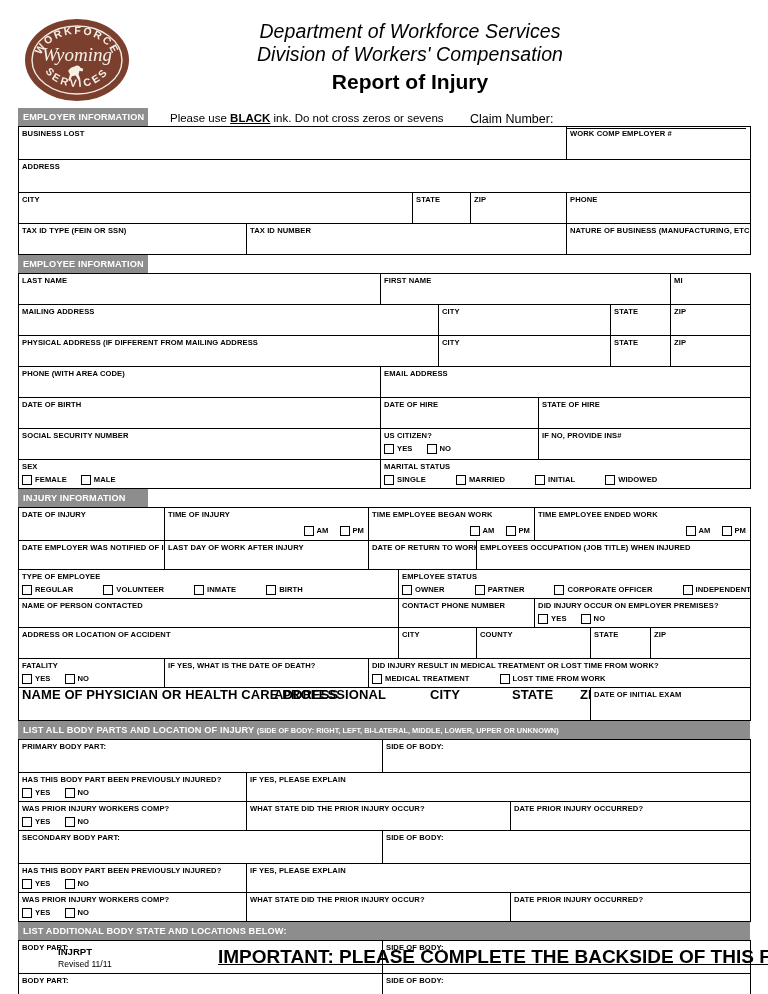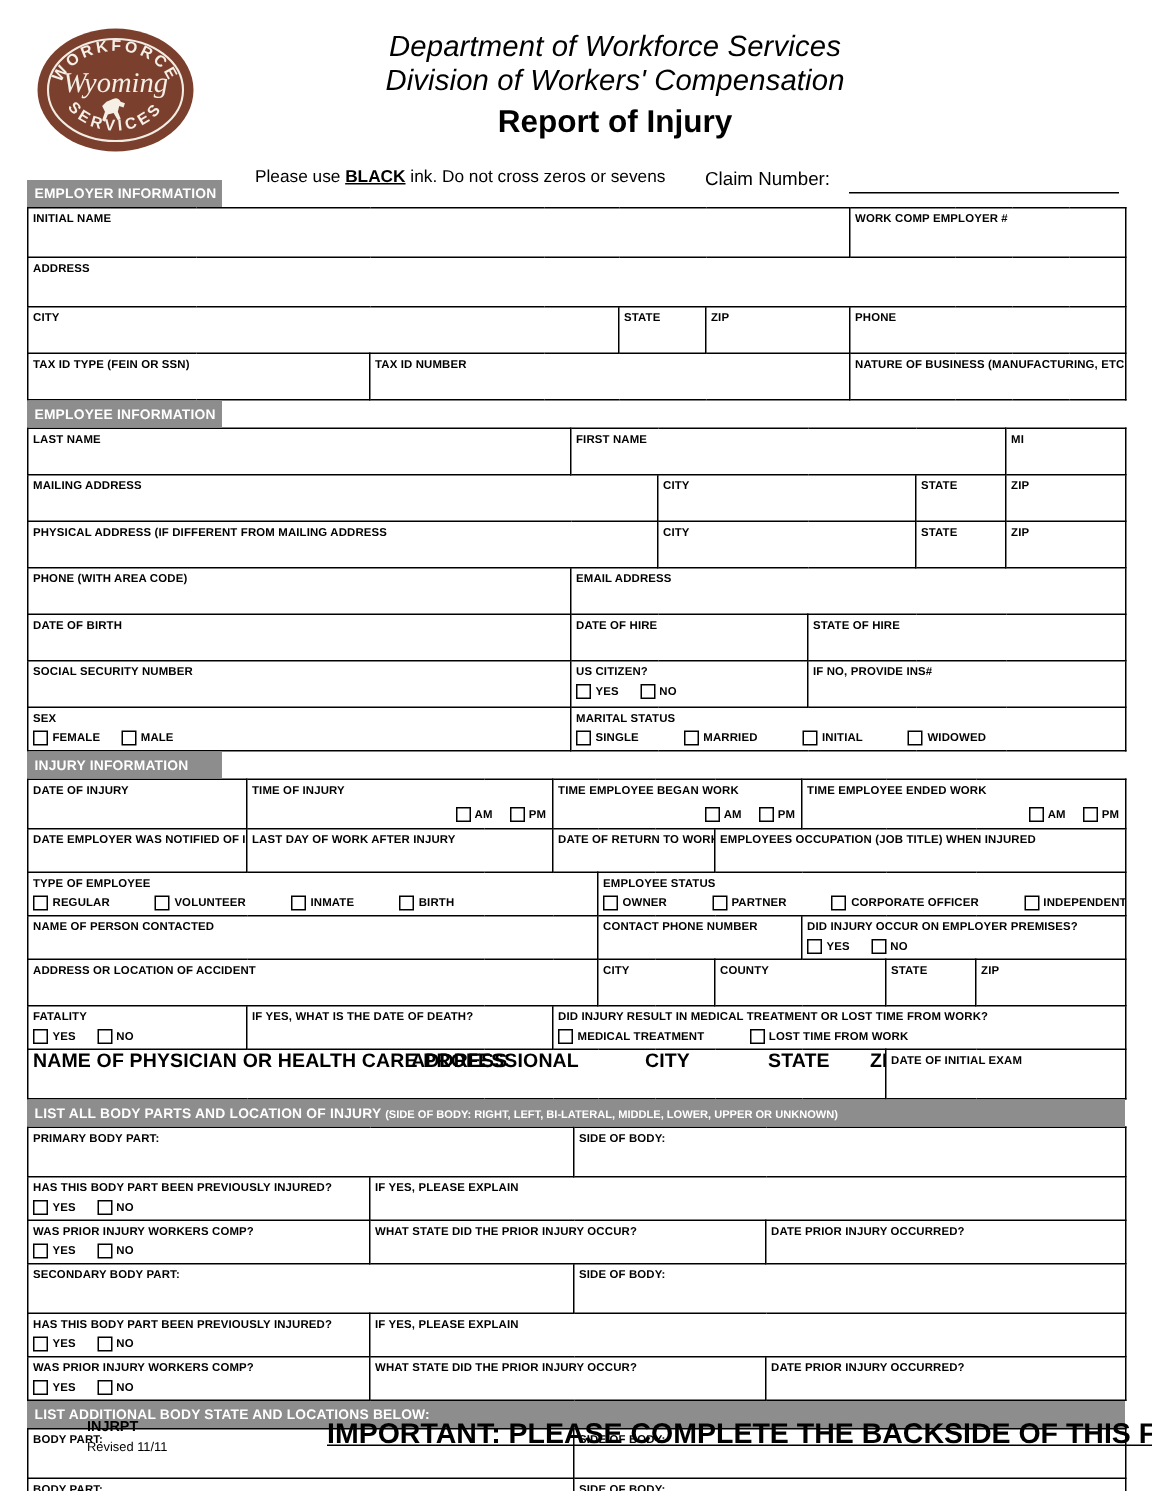--- a/index.html
+++ b/index.html
@@ -245,28 +245,28 @@
     <div class="title-line3">Report of Injury</div>
   </div>
 </div>
 
 <div class="note-row">
   <div class="note-text"><span>Please use </span><b>BLACK</b><span> ink.  Do not cross zeros or sevens</span></div>
   <div class="claim-label">Claim Number:</div>
   <div class="claim-line"></div>
 </div>
 
-<div class="band narrow" style="margin-top:16px;">
+<div class="band narrow" style="margin-top:4px;">
   <div class="bar">EMPLOYER INFORMATION</div>
 </div>
 
 <table class="grid">
   <tbody>
       <tr class="h30">
-    <td colspan="6">INITIAL NAME</td>
+    <td colspan="6">BUSINESS LOST</td>
     <td colspan="4">WORK COMP EMPLOYER #</td>
   </tr>
   <tr class="h30">
     <td colspan="10">ADDRESS</td>
   </tr>
   <tr class="h28">
     <td colspan="4">CITY</td>
     <td>STATE</td>
     <td>ZIP</td>
     <td colspan="4">PHONE</td>

